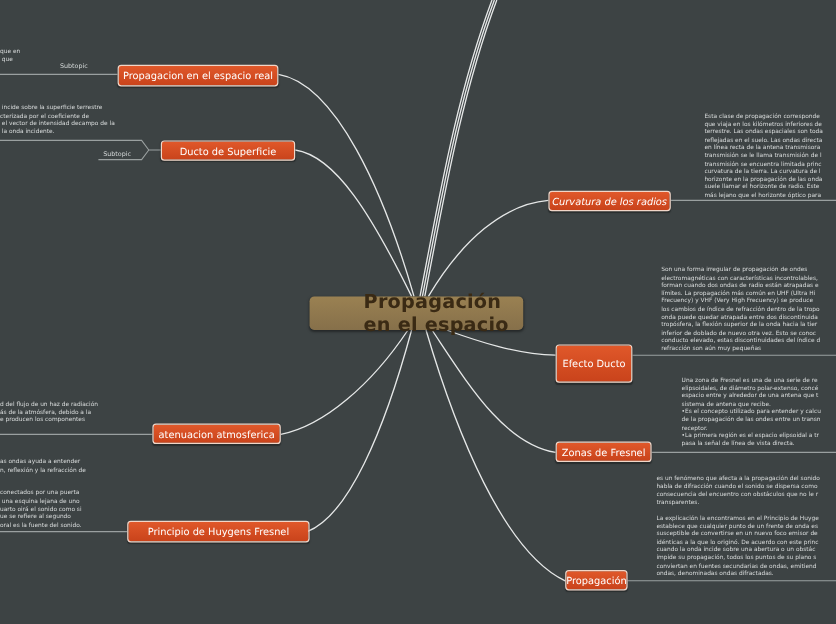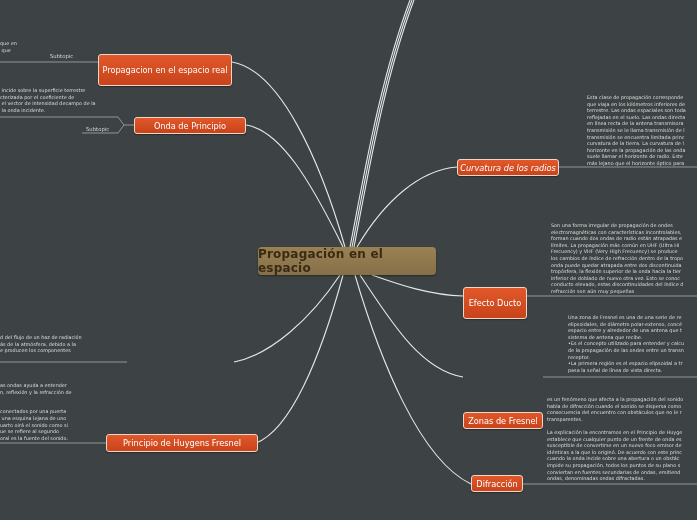--- a/index.html
+++ b/index.html
@@ -20,25 +20,26 @@
       box-shadow: 0 1px 1px rgba(0,0,0,0.35);
       cursor: pointer;
     }
     .central {
       position: absolute;
       left: 258px; top: 247px; width: 178px; height: 28px;
       background: linear-gradient(#9a8152, #86704a);
       border-radius: 4px;
       color: #3a2a14;
       font-weight: bold;
-      font-size: 12px;
+      font-size: 16px;
       display: flex; align-items: center; justify-content: flex-end;
       letter-spacing: 0.2px;
       box-shadow: 0 1px 2px rgba(0,0,0,0.4);
       cursor: pointer;
+      padding-left: 45px;
     }
     .note {
       position: absolute;
       color: #d9dcdc;
       font-size: 4.9px;
       line-height: 6.6px;
       white-space: pre;
       overflow: hidden;
     }
     .sub {
@@ -82,36 +83,39 @@
       <path d="M527 296 L 697 296"></path>
       <path d="M543 377 L 697 377"></path>
       <path d="M523 484 L 697 484"></path>
     </g>
   </svg>
 
   <div class="central">
     <span>Propagación en el espacio</span>
   </div>
 
-  <div class="node" style="left:98px; top:54px; width:134px; height:32px;">
+  <div class="node" style="left:98px; top:54px; width:134px; height:18px;">
     <span>Propagacion en el espacio real</span>
   </div>
   <div class="sub" style="left:50px; top:53px;">Subtopic</div>
   <div class="note" style="left:0px; top:40px; width:40px; height:16px;">que en
  que</div>
 
   <div class="node" style="left:134px; top:117px; width:112px; height:17px;">
-    <span>Onda de Principio</span>
+    <span>Ducto de Superficie</span>
   </div>
   <div class="sub" style="left:86px; top:126px;">Subtopic</div>
   <div class="note" style="left:0px; top:87px; width:112px; height:28px;"> incide sobre la superficie terrestre
 cterizada por el coeficiente de
  el vector de intensidad decampo de la
  la onda incidente.</div>
 
+  <div class="node" style="left:127px; top:353px; width:107px; height:17px;">
+    <span>atenuacion atmosferica</span>
+  </div>
   <div class="note" style="left:0px; top:334px; width:100px; height:22px;">d del flujo de un haz de radiación
 ás de la atmósfera, debido a la
 e producen los componentes</div>
 
   <div class="node" style="left:106px; top:434px; width:152px; height:18px;">
     <span>Principio de Huygens Fresnel</span>
   </div>
   <div class="note" style="left:0px; top:382px; width:82px; height:60px;">as ondas ayuda a entender
 n, reflexión y la refracción de
 
@@ -145,35 +149,35 @@
 forman cuando dos ondas de radio están atrapadas e
 límites. La propagación más común en UHF (Ultra Hi
 Frecuency) y VHF (Very High Frecuency) se produce
 los cambios de índice de refracción dentro de la tropo
 onda puede quedar atrapada entre dos discontinuida
 tropósfera, la flexión superior de la onda hacia la tier
 inferior de doblado de nuevo otra vez. Esto se conoc
 conducto elevado, estas discontinuidades del índice d
 refracción son aún muy pequeñas</div>
 
-  <div class="node" style="left:463px; top:368px; width:80px; height:17px;margin-top:44px;">
+  <div class="node" style="left:463px; top:368px; width:80px; height:17px;">
     <span>Zonas de Fresnel</span>
   </div>
   <div class="note" style="left:568px; top:314px; width:129px; height:62px;">Una zona de Fresnel es una de una serie de re
 elipsoidales, de diámetro polar-extenso, concé
 espacio entre y alrededor de una antena que t
 sistema de antena que recibe.
 •Es el concepto utilizado para entender y calcu
 de la propagación de las ondes entre un transn
 receptor.
 •La primera región es el espacio elipsoidal a tr
 pasa la señal de línea de vista directa.</div>
 
   <div class="node" style="left:471px; top:475px; width:52px; height:17px;">
-    <span>Difracción</span>
+    <span>Propagación</span>
   </div>
   <div class="note" style="left:547px; top:396px; width:150px; height:88px;">es un fenómeno que afecta a la propagación del sonido
 habla de difracción cuando el sonido se dispersa como
 consecuencia del encuentro con obstáculos que no le r
 transparentes.
 
 La explicación la encontramos en el Principio de Huyge
 establece que cualquier punto de un frente de onda es
 susceptible de convertirse en un nuevo foco emisor de
 idénticas a la que lo originó. De acuerdo con este princ

